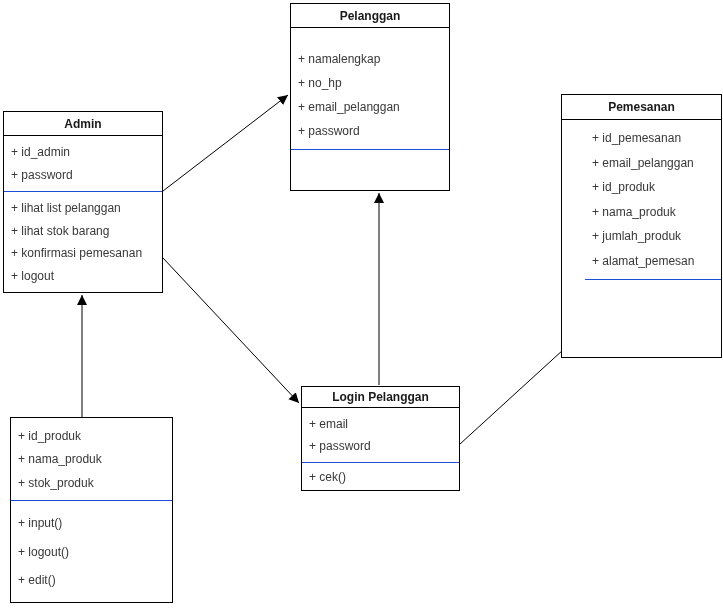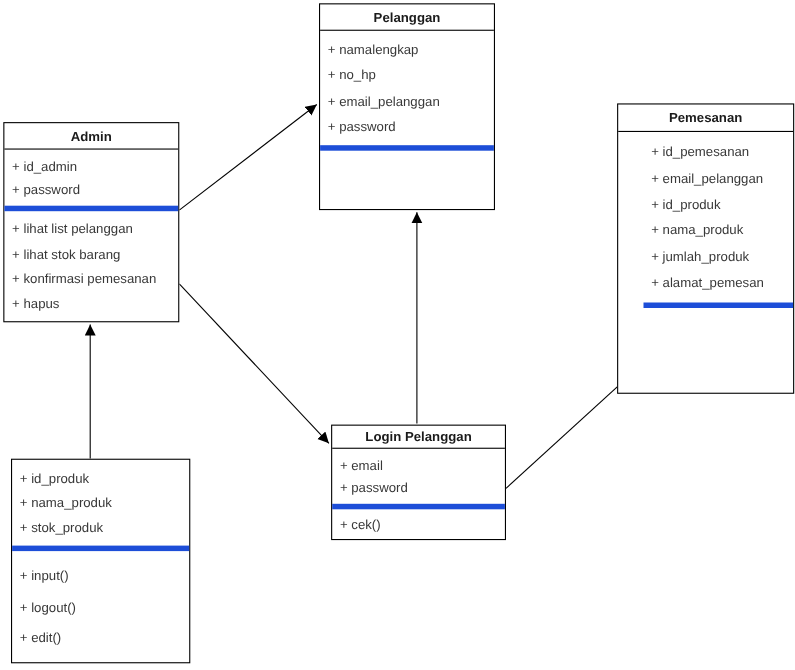--- a/index.html
+++ b/index.html
@@ -40,28 +40,28 @@
     box-sizing: border-box;
     display: flex;
     flex-direction: column;
     justify-content: space-evenly;
     padding-left: 7px;
     font-size: 12px;
     color: #383838;
     overflow: hidden;
   }
   .section.attrs {
-    border-bottom: 5px solid #1d4ed8;
+    border-bottom: 1px solid #1d4ed8;
     flex: 0 0 auto;
   }
   .section.methods { flex: 1 1 auto; }
   .row { white-space: nowrap; line-height: 1; }
 
   
-  #box-pelanggan { left: 290px; top: 3px;   width: 160px; height: 188px; }
+  #box-pelanggan { left: 290px; top: 3px;   width: 160px; height: 188px; gap: 13px; }
   #box-pelanggan .class-header { height: 24px; }
   #box-pelanggan .attrs { height: 109px; }
 
   #box-admin { left: 3px; top: 111px; width: 160px; height: 182px; }
   #box-admin .class-header { height: 24px; }
   #box-admin .attrs { height: 56px; }
 
   #box-pemesanan { left: 561px; top: 94px; width: 161px; height: 264px; }
   #box-pemesanan .class-header { height: 25px; }
   #box-pemesanan .attrs { height: 160px; margin-left: 23px; }
@@ -105,21 +105,21 @@
   <div id="box-admin" class="class-box">
     <div class="class-header">Admin</div>
     <div class="section attrs">
       <div class="row">+ id_admin</div>
       <div class="row">+ password</div>
     </div>
     <div class="section methods">
       <div class="row">+ lihat list pelanggan</div>
       <div class="row">+ lihat stok barang</div>
       <div class="row">+ konfirmasi pemesanan</div>
-      <div class="row">+ hapus</div>
+      <div class="row">+ logout</div>
     </div>
   </div>
 
   <div id="box-pemesanan" class="class-box">
     <div class="class-header">Pemesanan</div>
     <div class="section attrs">
       <div class="row">+ id_pemesanan</div>
       <div class="row">+ email_pelanggan</div>
       <div class="row">+ id_produk</div>
       <div class="row">+ nama_produk</div>

